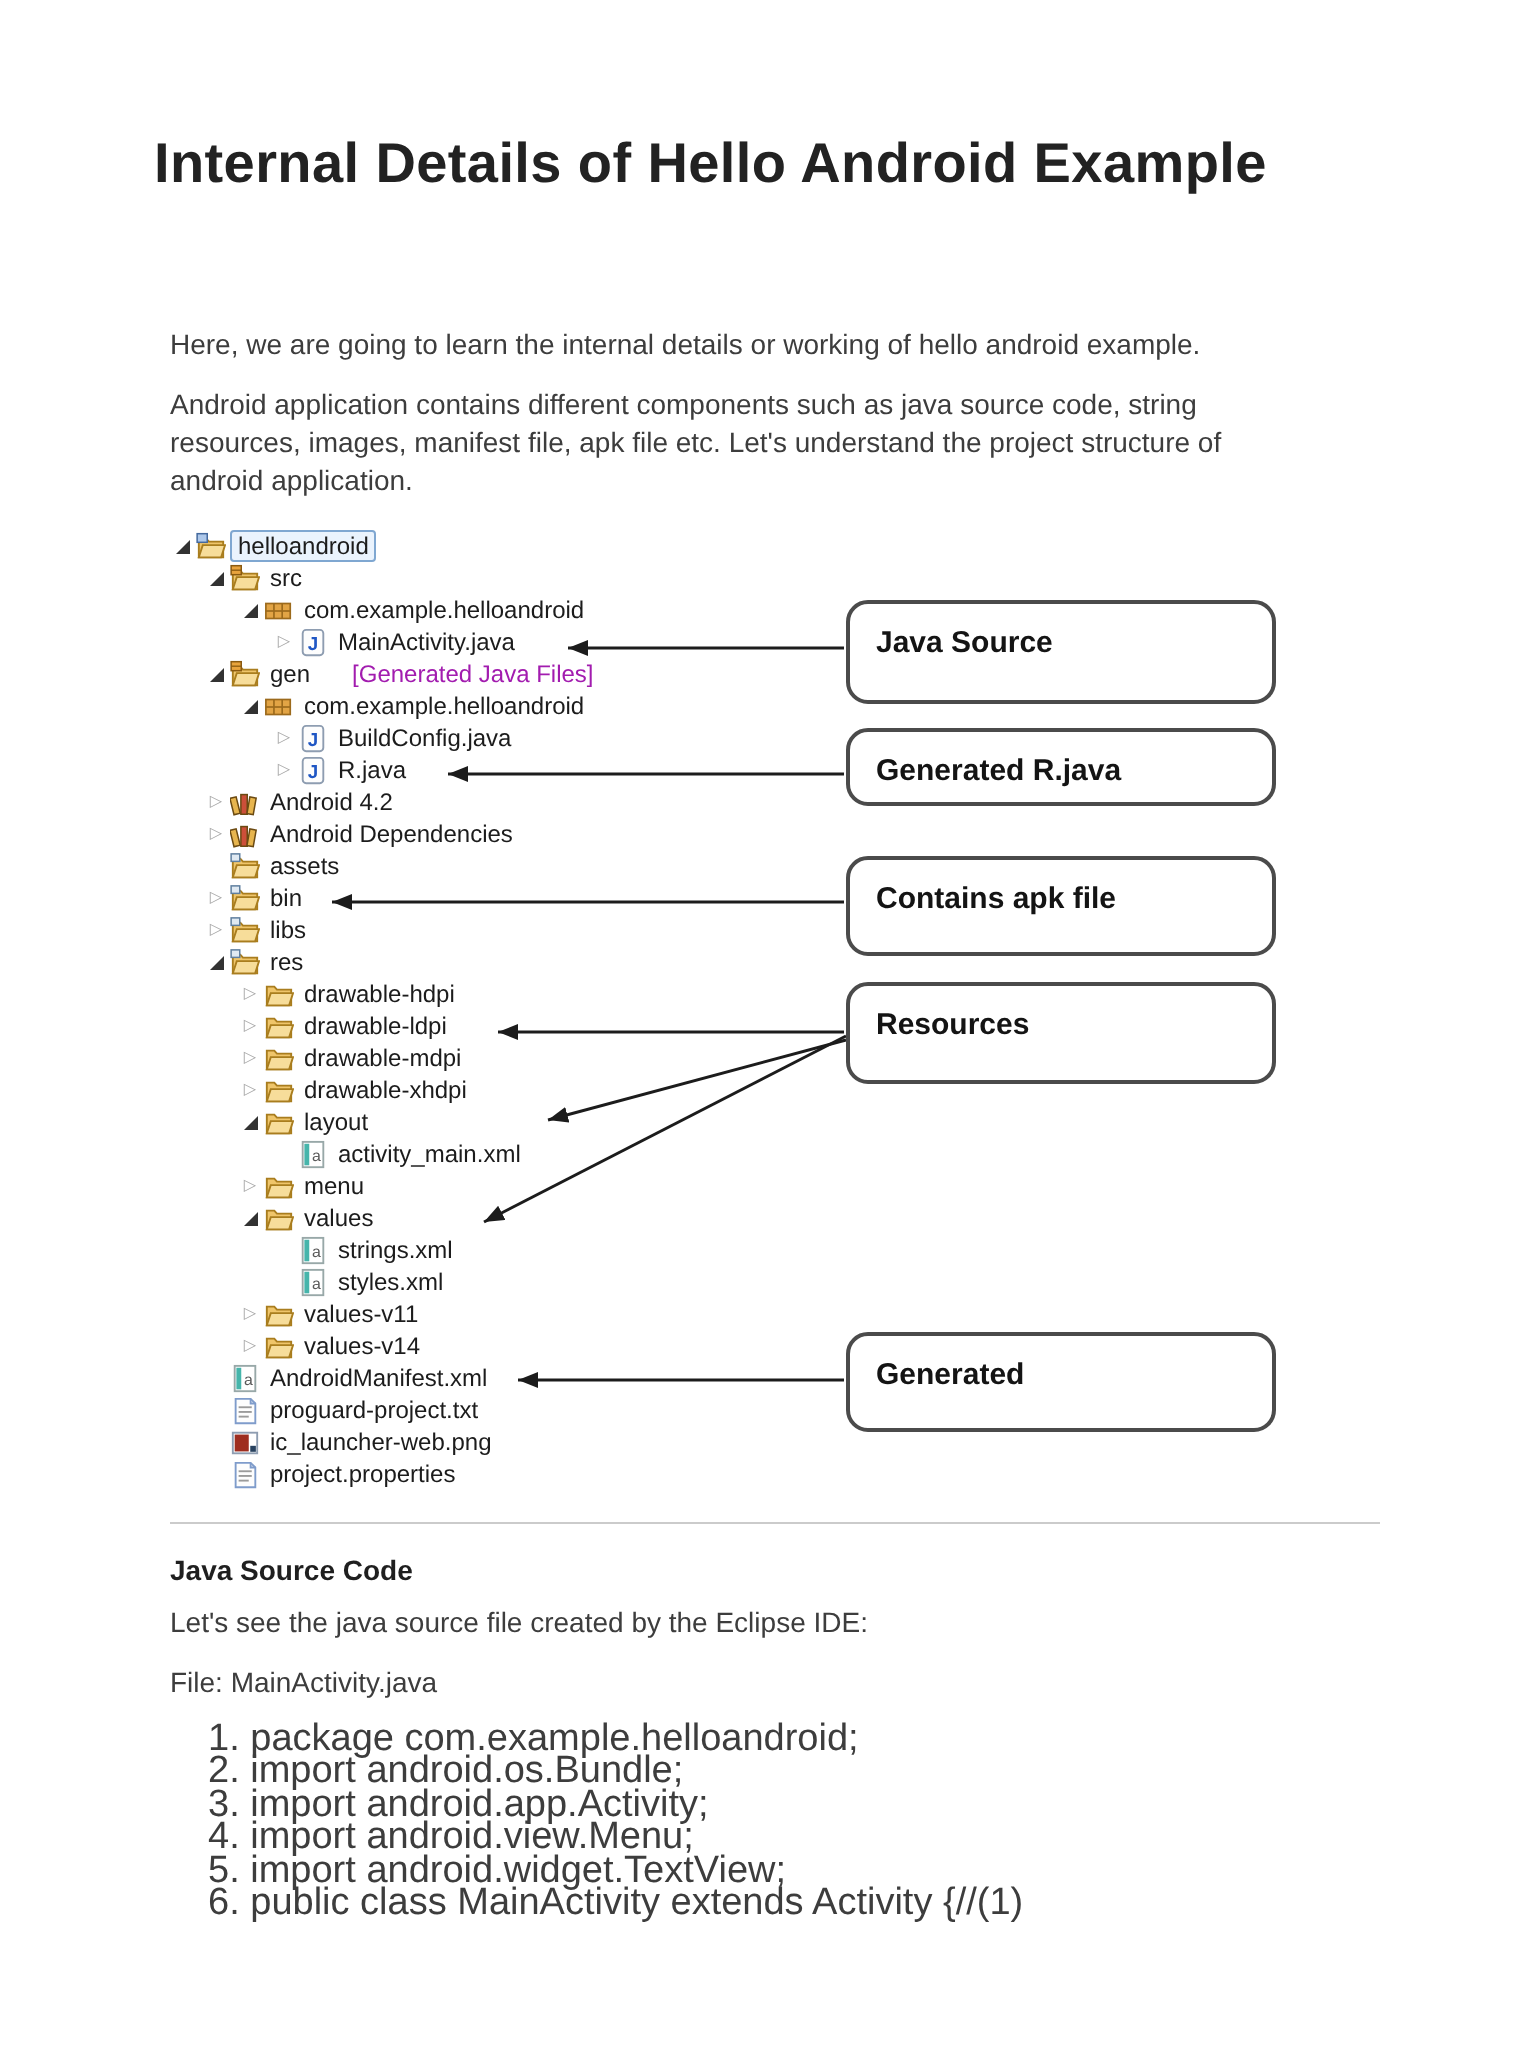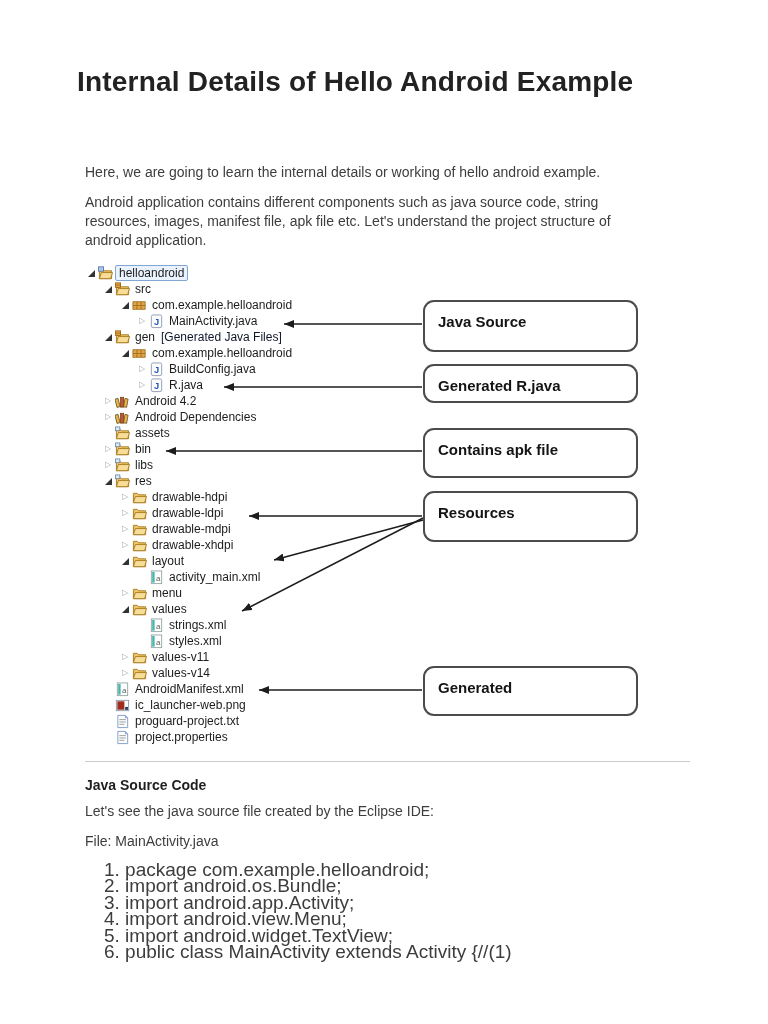--- a/index.html
+++ b/index.html
@@ -14,21 +14,21 @@
   #figure{left:0;top:0;width:768px;height:1024px;pointer-events:none;padding-left:18px;}
   #tree{left:85px;top:265px;}
   .trow{height:16px;display:flex;align-items:center;font-size:12px;color:#1c1c1c;white-space:nowrap;}
   .exp{width:12px;height:16px;flex:0 0 12px;display:inline-flex;align-items:center;justify-content:center;}
   .exp.open::before{content:"";display:block;width:0;height:0;border-bottom:7px solid #323232;border-left:7px solid transparent;}
   .exp.closed::before{content:"▷";font-size:8px;color:#a8a8a8;line-height:1;}
   .ticon{width:15px;height:15px;flex:0 0 15px;margin:0 4px 0 1px;display:inline-flex;}
   .ticon svg{display:block;}
   .tlabel{padding:0 1px;}
   .tlabel.selected{background:#eaf3fd;border:1px solid #7fa7d1;border-radius:2px;padding:0 3px;margin-left:-2px;}
-  .textra{color:#0f172a;margin-left:5px;}
+  .textra{color:#a21caf;margin-left:20px;}
   .callout{position:absolute;left:423px;width:215px;box-sizing:border-box;background:#fff;
            border:2px solid #4b4b4b;border-radius:11px;font-weight:bold;font-size:15px;
            color:#141414;padding:11px 0 0 13px;}
   #co-0{top:300px;height:52px;}
   #co-1{top:364px;height:39px;}
   #co-2{top:428px;height:50px;}
   #co-3{top:491px;height:51px;}
   #co-4{top:666px;height:50px;}
   #arrows{left:0;top:0;}
   
@@ -369,41 +369,41 @@
               <rect x="3.4" y="2" width="2.6" height="11.5" fill="#46b5ab"></rect>
               <text x="9.8" y="11.3" font-size="8.5" fill="#5a5a5a" text-anchor="middle" font-family="Liberation Sans,sans-serif">a</text>
             </svg>
           </span>
           <span class="tlabel">AndroidManifest.xml</span>
         </div>
         <div class="trow" style="padding-left: 17px;">
           <span class="exp none"></span>
           <span class="ticon">
             <svg width="15" height="15" viewBox="0 0 16 16">
-              <rect x="1.5" y="2.5" width="13" height="11" fill="#ffffff" stroke="#8e9db1"></rect>
-              <rect x="2.5" y="3.5" width="7.5" height="9" fill="#9e2d1f"></rect>
-              <rect x="10.8" y="9.5" width="3" height="3.2" fill="#27415f"></rect>
-            </svg>
-          </span>
-          <span class="tlabel">ic_launcher-web.png</span>
-        </div>
-        <div class="trow" style="padding-left: 17px;">
-          <span class="exp none"></span>
-          <span class="ticon">
-            <svg width="15" height="15" viewBox="0 0 16 16">
               <path d="M3 1.5h8l2.5 2.5v10.5H3z" fill="#fdfdfd" stroke="#7f9ccb"></path>
               <path d="M11 1.5v2.5h2.5" fill="none" stroke="#7f9ccb"></path>
               <g stroke="#9b9b9b" stroke-width="1">
                 <line x1="4.6" y1="6" x2="11.6" y2="6"></line>
                 <line x1="4.6" y1="8.5" x2="11.6" y2="8.5"></line>
                 <line x1="4.6" y1="11" x2="10" y2="11"></line>
               </g>
             </svg>
           </span>
           <span class="tlabel">proguard-project.txt</span>
+        </div>
+        <div class="trow" style="padding-left: 17px;">
+          <span class="exp none"></span>
+          <span class="ticon">
+            <svg width="15" height="15" viewBox="0 0 16 16">
+              <rect x="1.5" y="2.5" width="13" height="11" fill="#ffffff" stroke="#8e9db1"></rect>
+              <rect x="2.5" y="3.5" width="7.5" height="9" fill="#9e2d1f"></rect>
+              <rect x="10.8" y="9.5" width="3" height="3.2" fill="#27415f"></rect>
+            </svg>
+          </span>
+          <span class="tlabel">ic_launcher-web.png</span>
         </div>
         <div class="trow" style="padding-left: 17px;">
           <span class="exp none"></span>
           <span class="ticon">
             <svg width="15" height="15" viewBox="0 0 16 16">
               <path d="M3 1.5h8l2.5 2.5v10.5H3z" fill="#fdfdfd" stroke="#7f9ccb"></path>
               <path d="M11 1.5v2.5h2.5" fill="none" stroke="#7f9ccb"></path>
               <g stroke="#9b9b9b" stroke-width="1">
                 <line x1="4.6" y1="6" x2="11.6" y2="6"></line>
                 <line x1="4.6" y1="8.5" x2="11.6" y2="8.5"></line>

